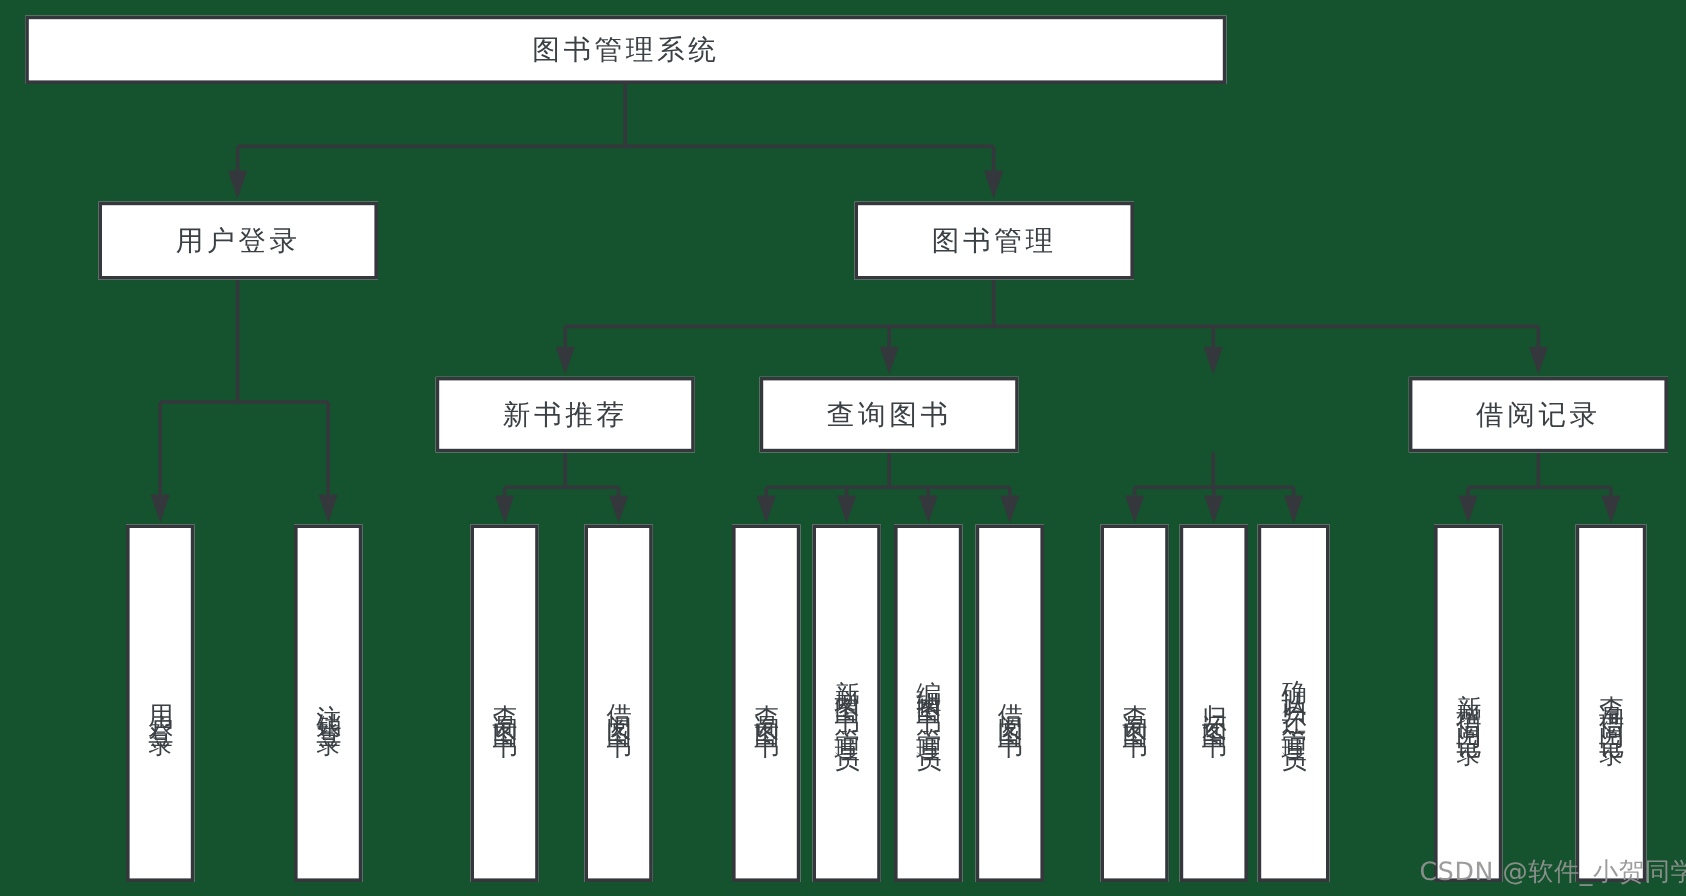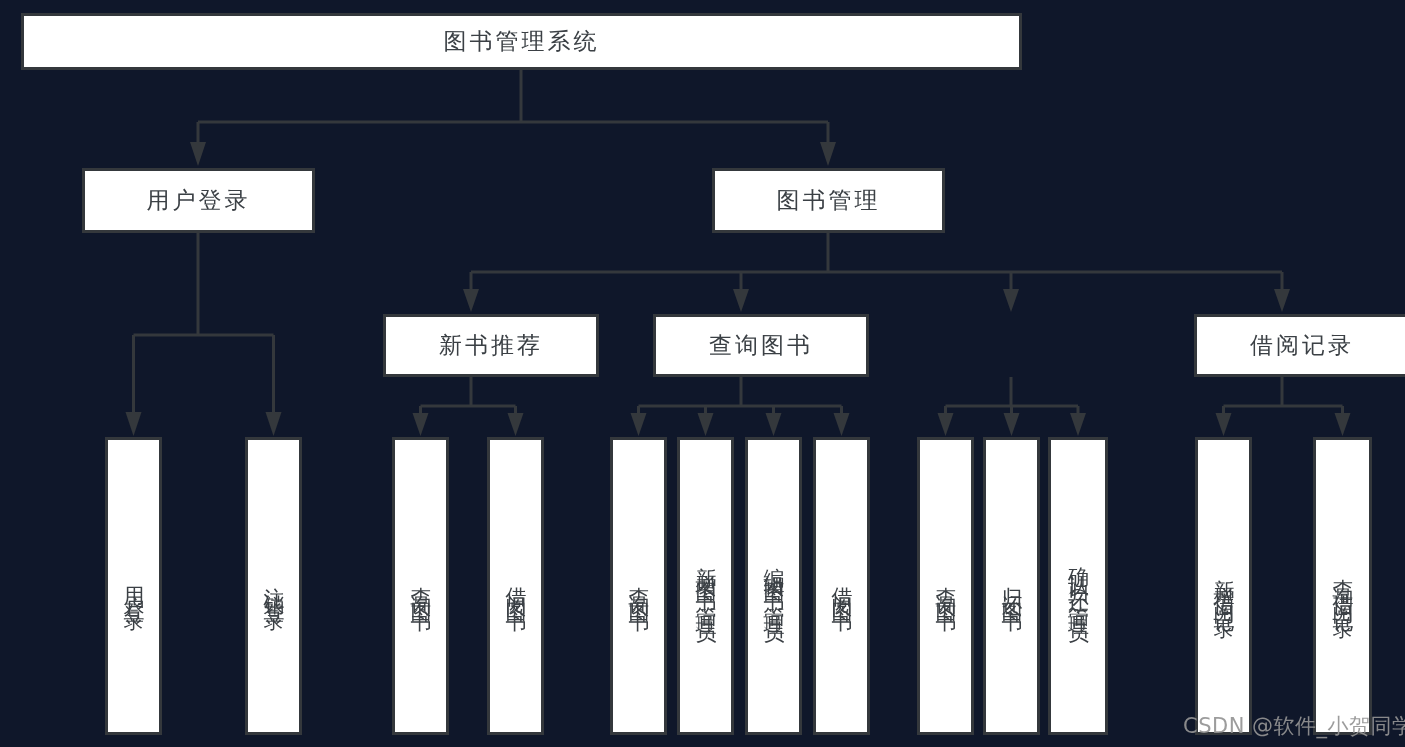--- a/index.html
+++ b/index.html
@@ -5,21 +5,21 @@
   html, body {
     margin: 0;
     padding: 0;
     background: #ffffff;
     font-family: "DejaVu Sans", "Liberation Sans", sans-serif;
   }
   #stage {
     position: relative;
     width: 1405px;
     height: 747px;
-    background: #0f172a;
+    background: #14532d;
     overflow: hidden;
   }
   #connectors {
     position: absolute;
     left: 0; top: 0;
     width: 1405px; height: 747px;
     z-index: 1;
   }
   .node {
     position: absolute;
@@ -36,21 +36,21 @@
     font-size: 23px;
     letter-spacing: 3px;
   }
   .root {
     left: 21px; top: 13px; width: 1001px; height: 57px;
   }
   .lvl2 {
     top: 168px; width: 233px; height: 65px;
   }
   .lvl3 {
-    top: 314px; width: 216px; height: 63px; margin-left: 20px;
+    top: 314px; width: 216px; height: 63px;
   }
   .leaf {
     top: 437px; width: 57px; height: 298px;
   }
   .leaf span {
     writing-mode: vertical-rl;
     text-orientation: mixed;
     font-size: 21px;
     line-height: 1;
     letter-spacing: 8px;

